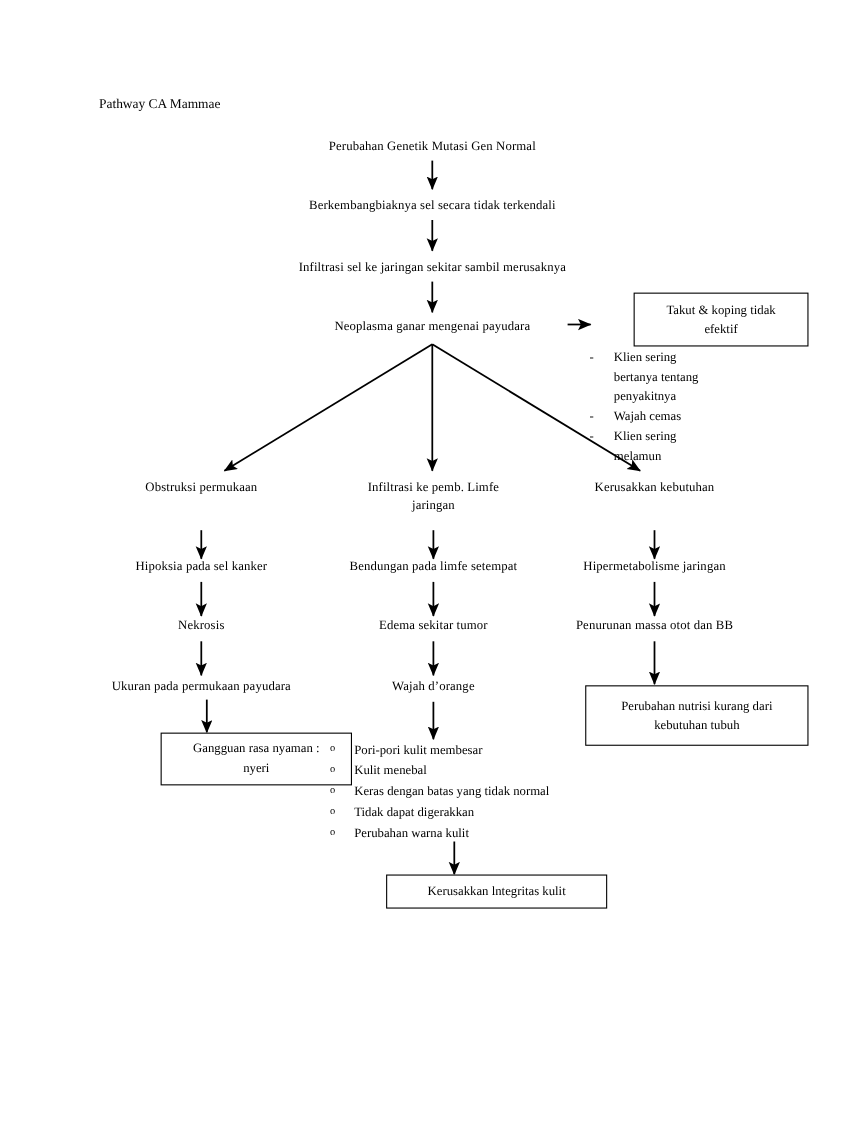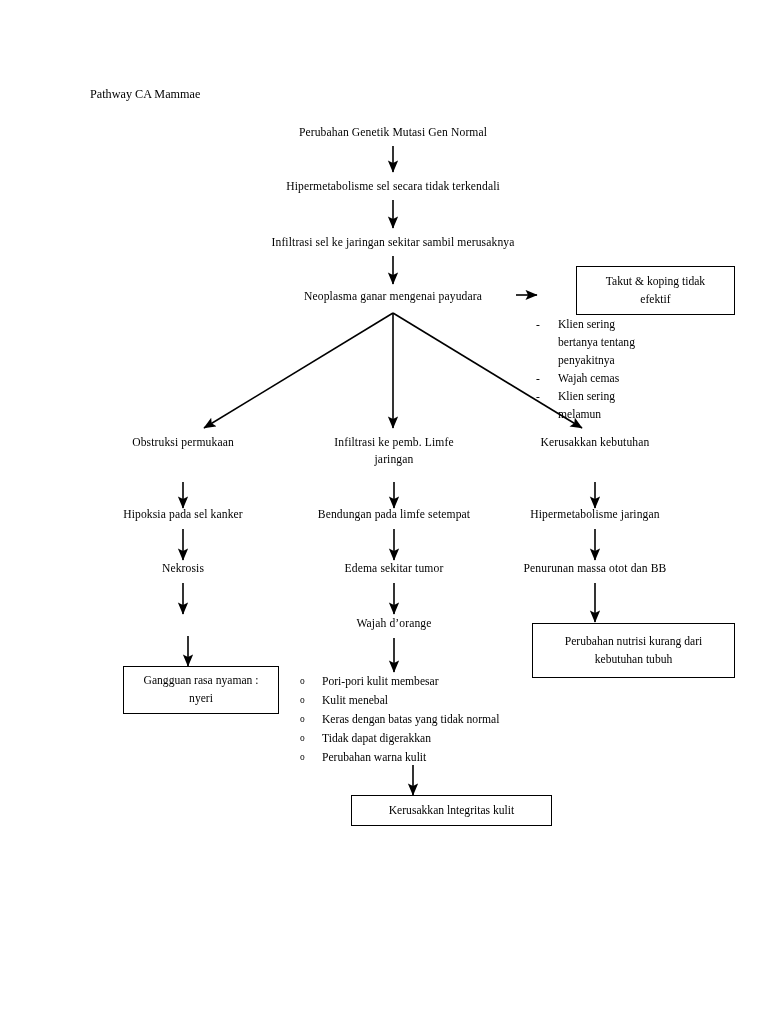--- a/index.html
+++ b/index.html
@@ -114,21 +114,21 @@
       <line x1="595" y1="482" x2="595" y2="508"></line>
       <line x1="595" y1="529" x2="595" y2="560"></line>
       <line x1="595" y1="583" x2="595" y2="622"></line>
     </g>
   </svg>
 
   <div class="title">Pathway CA Mammae</div>
 
   <div class="node" style="left:213px; top:124px; width:360px;">Perubahan Genetik Mutasi Gen Normal</div>
 
-  <div class="node" style="left:203px; top:178px; width:380px;">Hipermetabolisme sel secara tidak terkendali</div>
+  <div class="node" style="left:203px; top:178px; width:380px;">Berkembangbiaknya sel secara tidak terkendali</div>
 
   <div class="node" style="left:193px; top:234px; width:400px;">Infiltrasi sel ke jaringan sekitar sambil merusaknya</div>
 
   <div class="node" style="left:233px; top:288px; width:320px;">Neoplasma ganar mengenai payudara</div>
 
   <div class="box" style="left:538px; top:266px; width:159px; height:49px;">Takut &amp; koping tidak
 efektif</div>
 
   <div class="listblock dash-list" style="left:536px; top:316px;">
     <div class="li">
@@ -144,22 +144,23 @@
     <div class="li">
       <span class="marker">-</span>
       <span class="ltext">Klien sering
 melamun</span>
     </div>
   </div>
 
   <div class="node" style="left:103px; top:434px; width:160px;">Obstruksi permukaan</div>
   <div class="node" style="left:93px; top:506px; width:180px;">Hipoksia pada sel kanker</div>
   <div class="node" style="left:123px; top:560px; width:120px;">Nekrosis</div>
+  <div class="node" style="left:73px; top:615px; width:220px;">Ukuran pada permukaan payudara</div>
 
-  <div class="box" style="left:85px; top:666px; width:156px; height:48px;">Gangguan rasa nyaman :
+  <div class="box" style="left:108px; top:666px; width:174px; height:48px;">Gangguan rasa nyaman :
 nyeri</div>
 
   <div class="node" style="left:304px; top:434px; width:180px;">Infiltrasi ke pemb. Limfe
 jaringan</div>
   <div class="node" style="left:294px; top:506px; width:200px;">Bendungan pada limfe setempat</div>
   <div class="node" style="left:314px; top:560px; width:160px;">Edema sekitar tumor</div>
   <div class="node" style="left:334px; top:615px; width:120px;">Wajah d’orange</div>
 
   <div class="listblock circ-list" style="left:300px; top:672px;">
     <div class="li">

